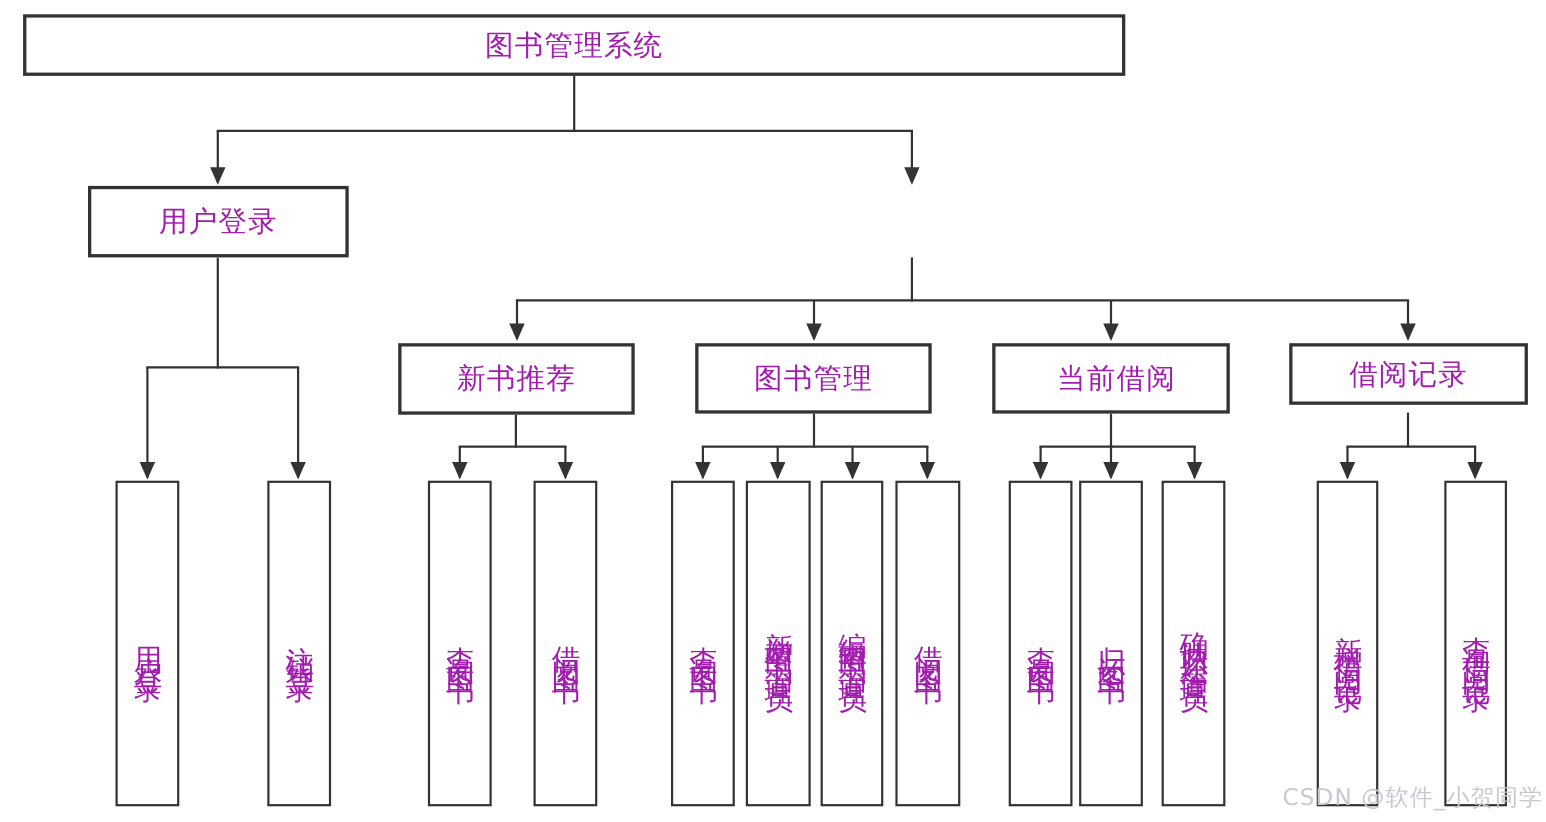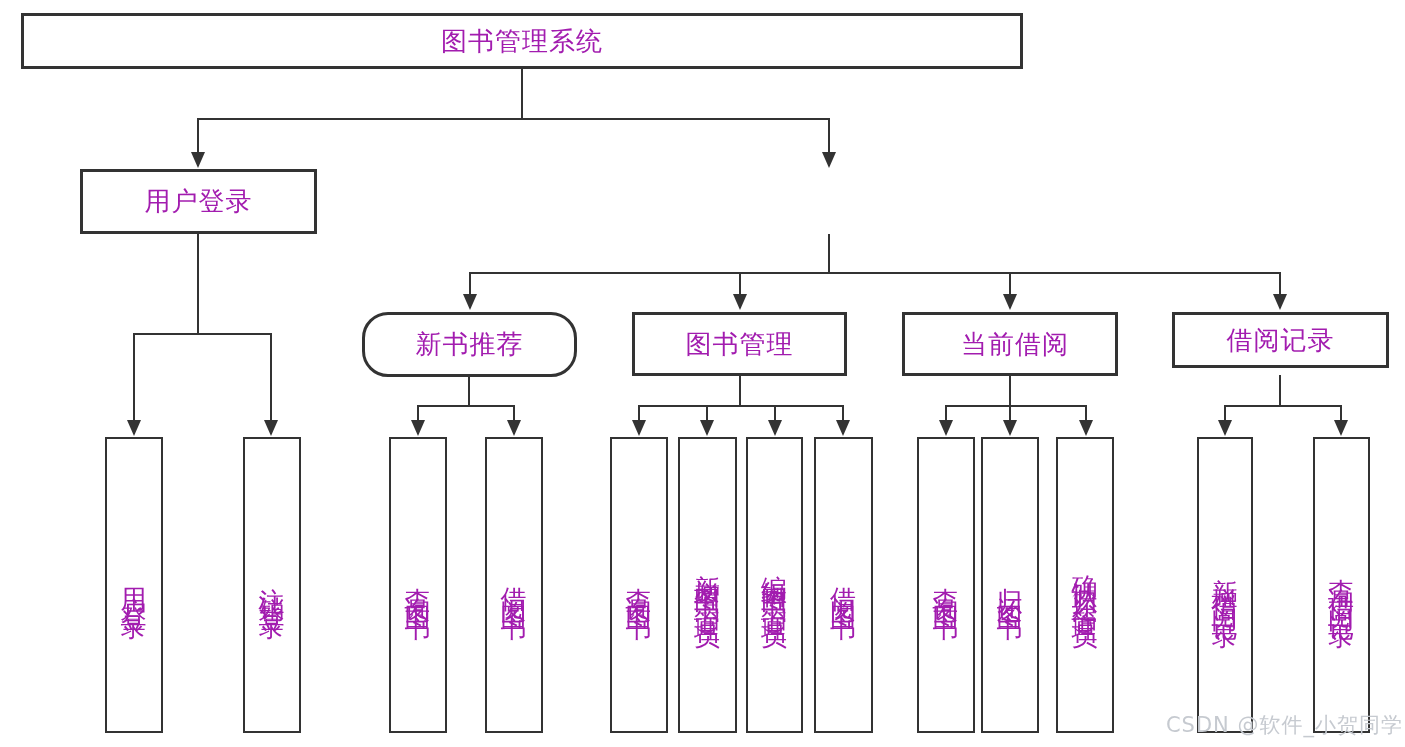--- a/index.html
+++ b/index.html
@@ -108,21 +108,21 @@
   </svg>
 
   <div class="box" style="left:21px; top:13px; width:1002px; height:56px;">
     <span>图书管理系统</span>
   </div>
 
   <div class="box" style="left:80px; top:169px; width:237px; height:65px;">
     <span>用户登录</span>
   </div>
 
-  <div class="box" style="left:362px; top:312px; width:215px; height:65px;border-radius:26px;">
+  <div class="box" style="left:362px; top:312px; width:215px; height:65px;">
     <span>新书推荐</span>
   </div>
   <div class="box" style="left:632px; top:312px; width:215px; height:64px;">
     <span>图书管理</span>
   </div>
   <div class="box" style="left:902px; top:312px; width:216px; height:64px;padding-left:10px;">
     <span>当前借阅</span>
   </div>
   <div class="box" style="left:1172px; top:312px; width:217px; height:56px;">
     <span>借阅记录</span>

